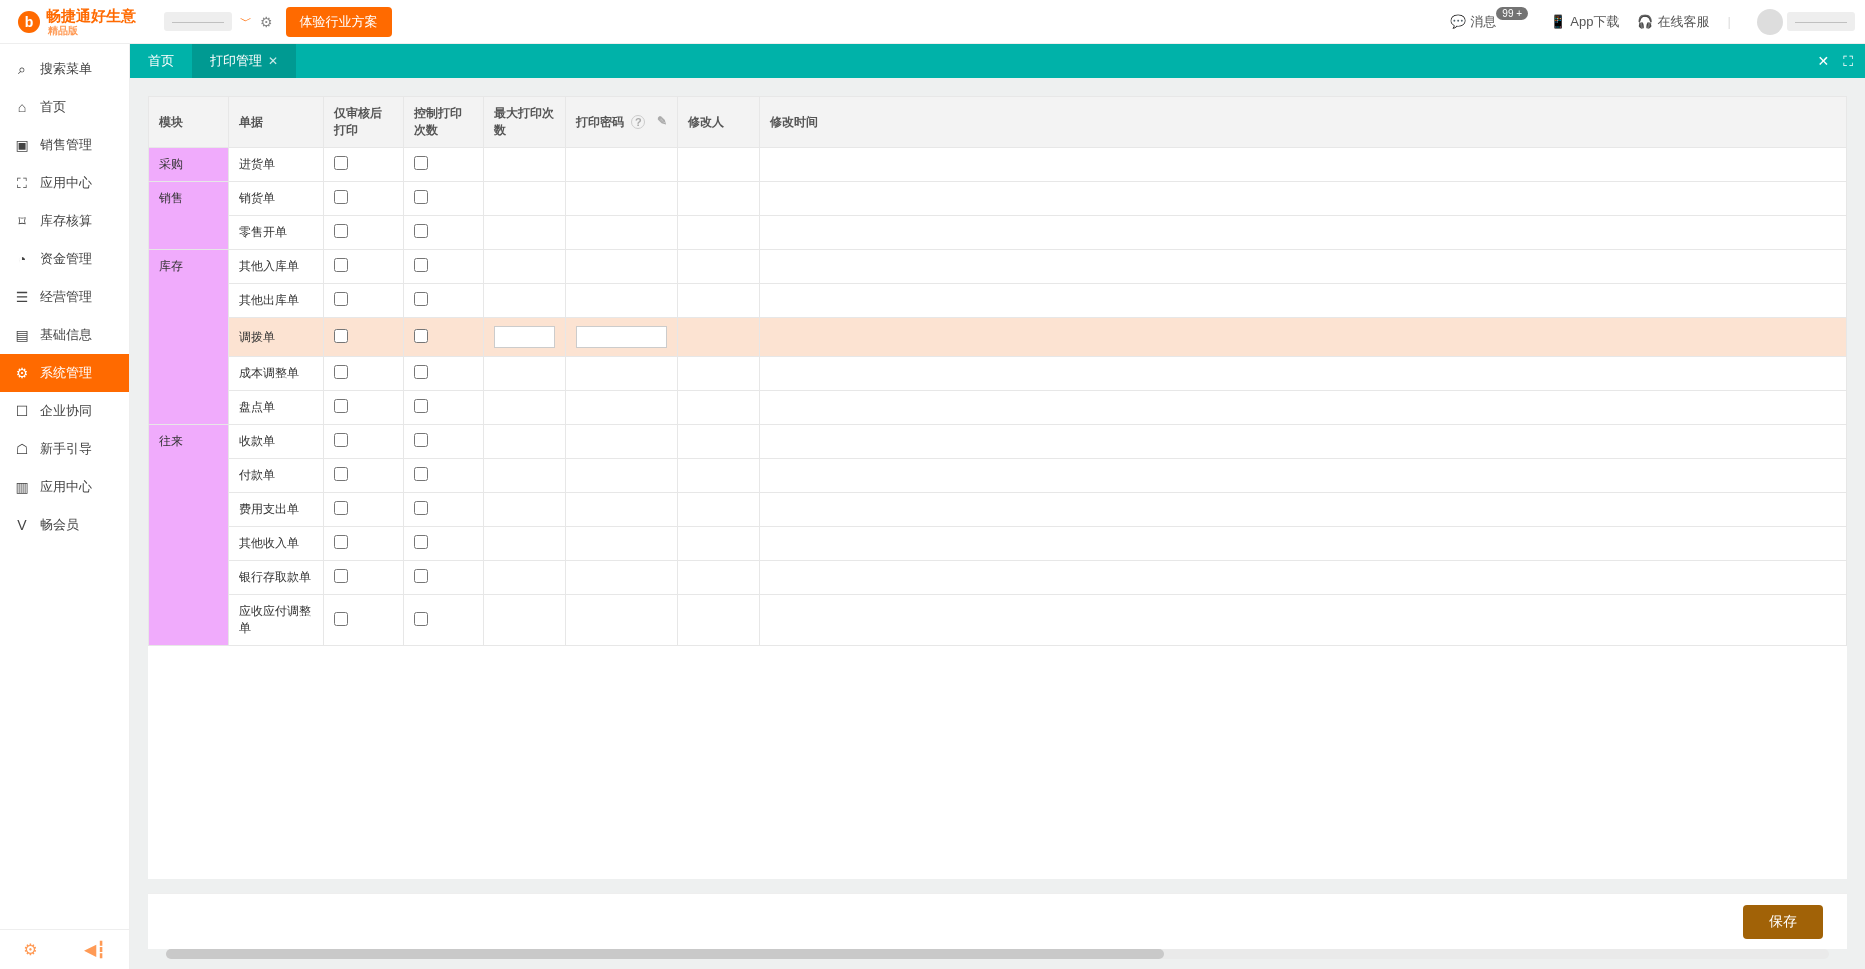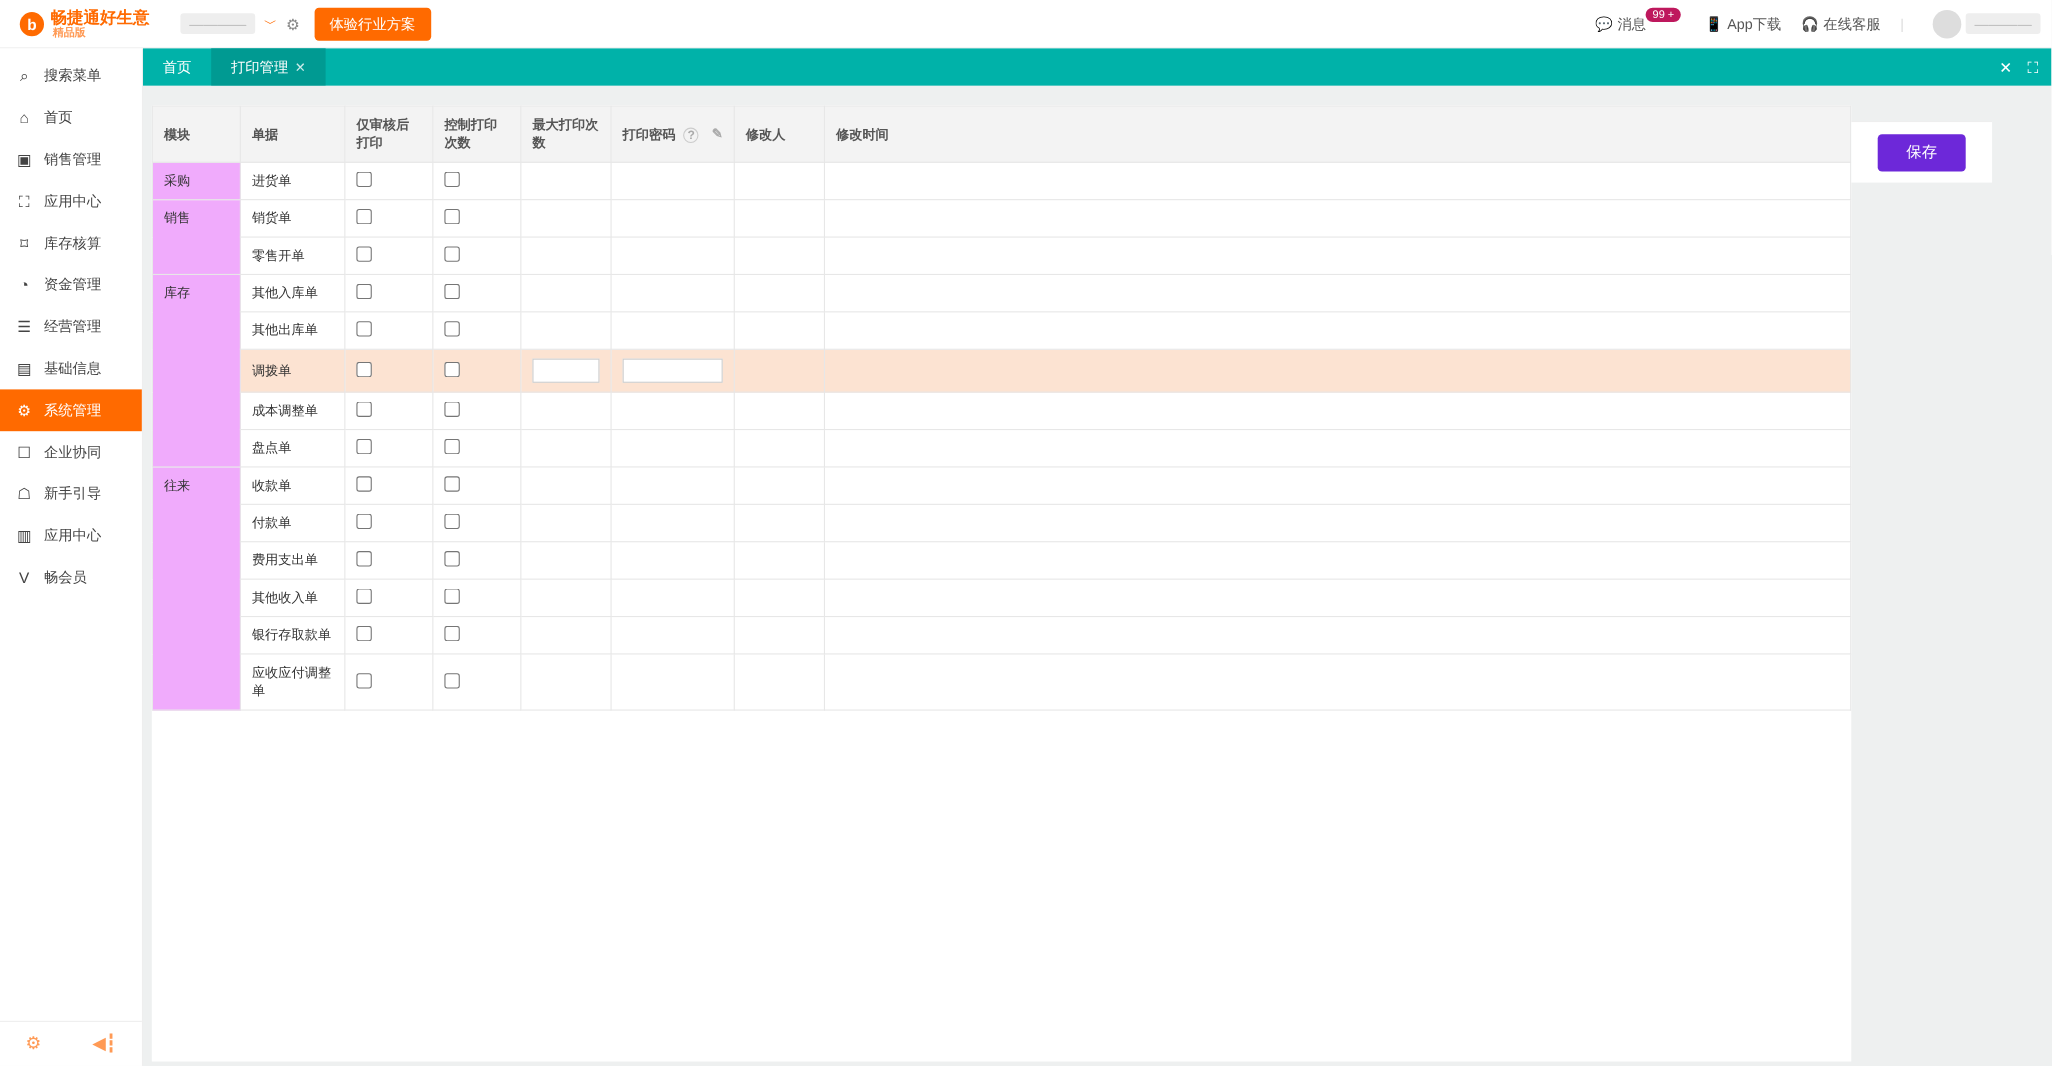--- a/index.html
+++ b/index.html
@@ -11,21 +11,21 @@
 .logo { display:flex; align-items:center; color:#ff6a00; font-weight:bold; font-size:15px; padding:0 8px;}
 .logo-icon{width:22px;height:22px;background:#ff6a00;border-radius:50%;margin-right:6px;display:flex;align-items:center;justify-content:center;color:#fff;font-size:14px;}
 .logo-sub{font-size:10px;color:#ff9a55;margin-left:2px;display:block;line-height:1;}
 .company-select{display:flex;align-items:center;gap:8px;margin-left:20px;color:#999;}
 .chev{color:#ff6a00;font-size:12px;}
 .gear{color:#888;font-size:14px;}
 .btn-orange{background:#ff6a00;color:#fff;border:none;padding:6px 14px;border-radius:4px;font-size:13px;margin-left:13px;cursor:pointer;}
 .hspacer{flex:1;}
 .top-actions{display:flex;align-items:center;gap:18px;color:#555;font-size:13px;}
 .top-actions .titem{display:flex;align-items:center;gap:4px;cursor:pointer;}
-.badge{background:#be185d;color:#fff;border-radius:10px;font-size:10px;padding:1px 6px;position:relative;top:-8px;left:-4px;}
+.badge{background:#737373;color:#fff;border-radius:10px;font-size:10px;padding:1px 6px;position:relative;top:-8px;left:-4px;}
 .avatar{width:26px;height:26px;background:#ddd;border-radius:50%;margin-left:8px;}
 .blur{color:#bbb;background:#eee;border-radius:3px;padding:2px 8px;}
 
 
 .body{flex:1;display:flex;min-height:0;}
 .sidebar{width:130px;background:#fff;border-right:1px solid #eee;display:flex;flex-direction:column;}
 .side-list{list-style:none;padding-top:6px;flex:1;overflow:auto;}
 .side-list li{display:flex;align-items:center;gap:10px;padding:10px 14px;color:#444;cursor:pointer;font-size:13px;}
 .side-list li.active{background:#ff6a00;color:#fff;}
 .side-ico{width:16px;height:16px;display:inline-flex;align-items:center;justify-content:center;font-size:14px;}
@@ -33,35 +33,35 @@
 
 
 .main{flex:1;display:flex;flex-direction:column;min-width:0;}
 .tabs{display:flex;align-items:center;background:#00b2a9;height:34px;color:#fff;font-size:13px;}
 .tab{padding:0 18px;height:34px;display:flex;align-items:center;gap:6px;cursor:pointer;}
 .tab.active{background:#009a92;}
 .tab .close{font-size:12px;opacity:.8;}
 .tabs-right{margin-left:auto;display:flex;align-items:center;gap:14px;padding-right:12px;}
 .tabs-right span{cursor:pointer;font-size:14px;}
 
-.workarea{flex:1;background:#eef0f0;padding:18px 18px 4px 8px;min-height:0;display:flex;flex-direction:row;}
+.workarea{flex:1;background:#eef0f0;padding:18px 18px 4px 18px;min-height:0;display:flex;flex-direction:column;}
 .panel{background:#fff;flex:1;overflow:auto;}
 table{border-collapse:collapse;width:100%;table-layout:fixed;}
 th,td{border:1px solid #e7e7e7;padding:8px 10px;text-align:left;font-size:12px;color:#333;height:32px;}
 th{background:#f3f3f3;color:#555;font-weight:600;}
 td.module{vertical-align:top;background:#f0abfc;}
 tr.hl td{background:#fce3d2;}
 tr.hl td input[type=text]{border:1px solid #ccc;width:100%;height:22px;padding:2px 4px;background:#fff;}
 input[type=checkbox]{width:14px;height:14px;}
 
 .th-help{color:#aaa;margin-left:4px;font-size:11px;border:1px solid #ccc;border-radius:50%;width:14px;height:14px;display:inline-flex;align-items:center;justify-content:center;}
 .th-edit{float:right;color:#aaa;font-size:12px;cursor:pointer;}
 
 .bottombar{background:#fff;border-top:1px solid #eee;height:56px;display:flex;align-items:center;justify-content:flex-end;padding:0 24px;margin-top:14px;}
-.save-btn{background:#6d28d9;color:#fff;border:none;padding:8px 26px;border-radius:4px;font-size:14px;cursor:pointer;}
+.save-btn{background:#a16207;color:#fff;border:none;padding:8px 26px;border-radius:4px;font-size:14px;cursor:pointer;}
 
 .hscroll{height:10px;background:#eaeaea;margin:0 18px 6px 18px;border-radius:5px;position:relative;}
 .hscroll .thumb{position:absolute;left:0;top:0;height:10px;width:60%;background:#c9c9c9;border-radius:5px;}
 
 
 .c-mod{width:80px;} .c-doc{width:95px;} .c-au{width:80px;} .c-ctrl{width:80px;} .c-max{width:82px;} .c-pwd{width:112px;} .c-by{width:82px;} .c-time{width:auto;}
 </style>
 </head>
 <body>
 

